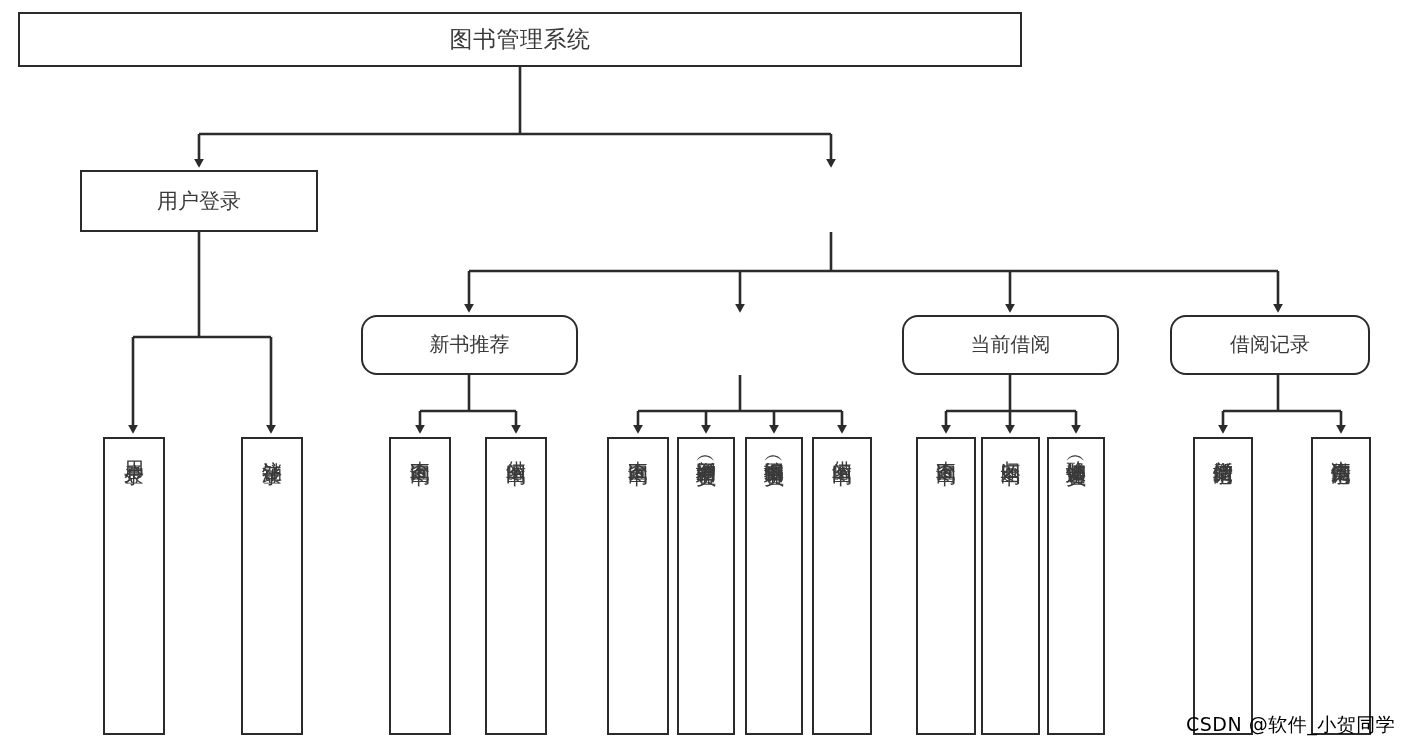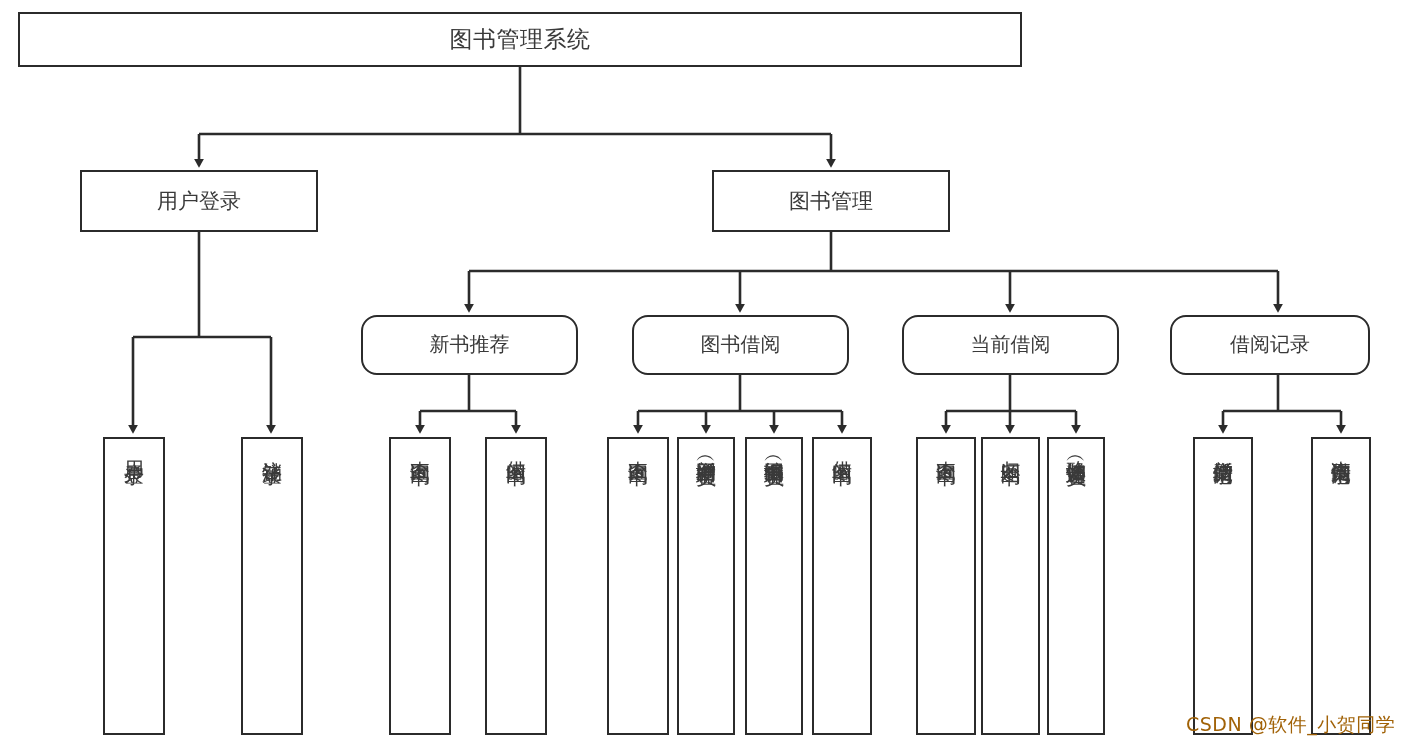--- a/index.html
+++ b/index.html
@@ -62,21 +62,21 @@
     white-space: nowrap;
   }
   .leaf-tall .vlabel {
     letter-spacing: 1px;
   }
   .watermark {
     position: absolute;
     left: 1186px;
     top: 712px;
     font-size: 19px;
-    color: #a16207;
+    color: #000000;
     white-space: nowrap;
     letter-spacing: 0.5px;
   }
 </style>
 </head>
 <body>
 
 <div id="canvas">
 
   <svg class="wires" viewBox="0 0 1405 747">
@@ -129,29 +129,23 @@
     </g>
   </svg>
 
   <div class="node root" style="left:18px; top:12px; width:1004px; height:55px;">
     <span>图书管理系统</span>
   </div>
 
   <div class="node lvl2" style="left:80px; top:170px; width:238px; height:62px;">
     <span>用户登录</span>
   </div>
-  <div class="node lvl2" style="left:712px; top:170px; width:238px; height:62px;">
-    <span>图书管理</span>
-  </div>
 
   <div class="node lvl3" style="left:361px; top:315px; width:217px; height:60px;">
     <span>新书推荐</span>
-  </div>
-  <div class="node lvl3" style="left:632px; top:315px; width:217px; height:60px;">
-    <span>图书借阅</span>
   </div>
   <div class="node lvl3" style="left:902px; top:315px; width:217px; height:60px;">
     <span>当前借阅</span>
   </div>
   <div class="node lvl3" style="left:1170px; top:315px; width:200px; height:60px;">
     <span>借阅记录</span>
   </div>
 
   <div class="node leaf" style="left:103px; top:437px; width:62px; height:298px;">
     <span class="vlabel">用户登录</span>

